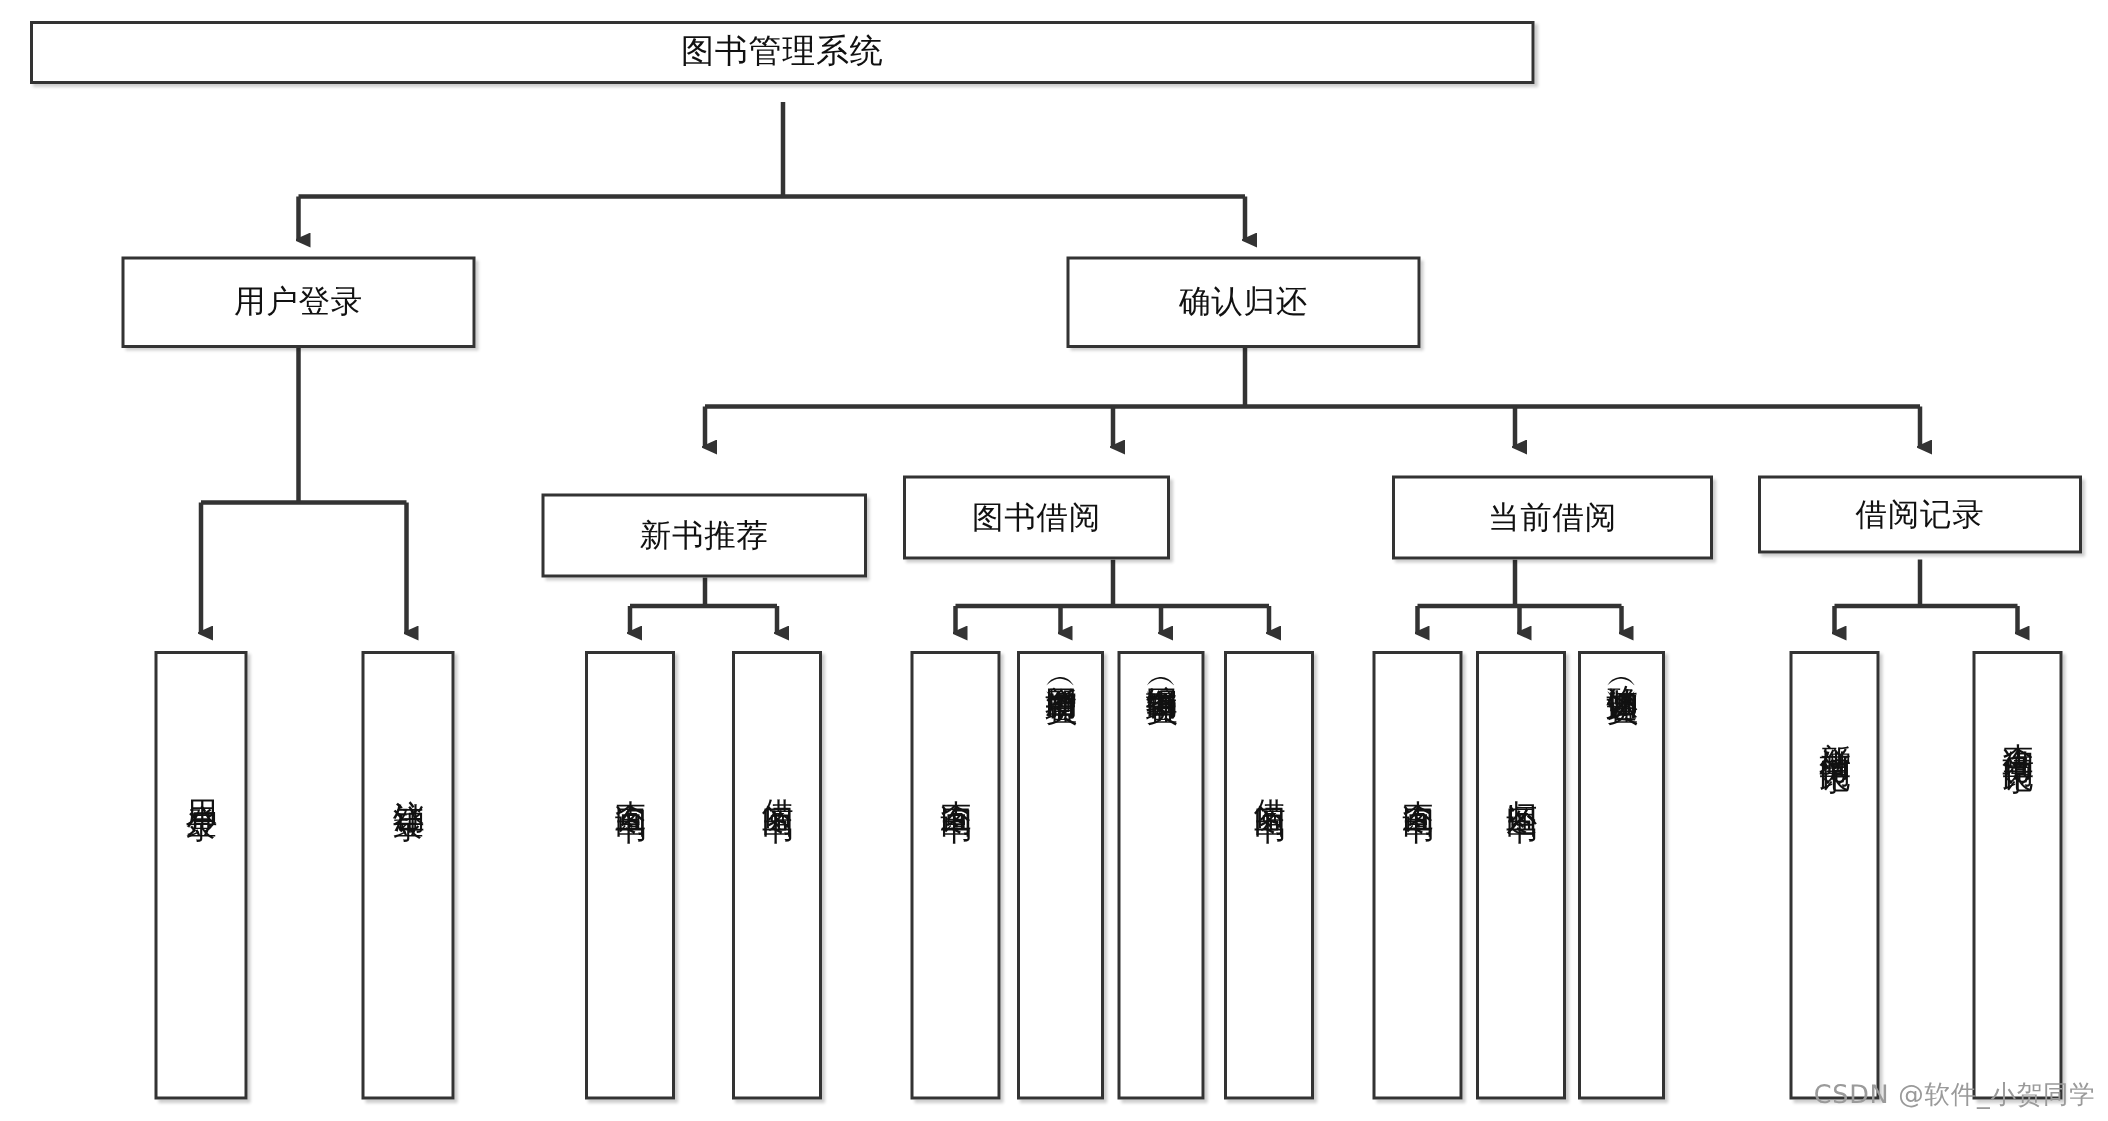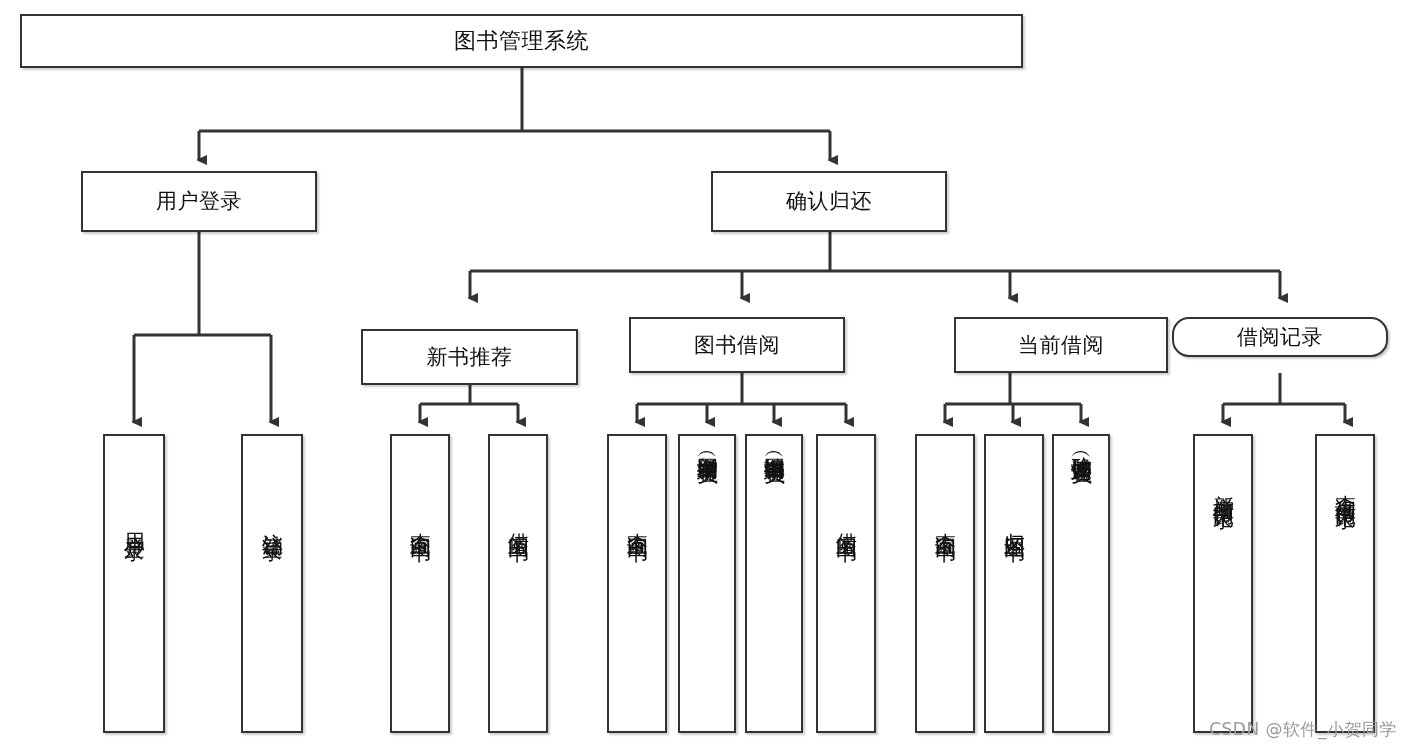--- a/index.html
+++ b/index.html
@@ -134,41 +134,41 @@
       <path d="M1081,404 L1081,422" marker-end="url(#arrowhead)"></path>
     </g>
     <g stroke="#333333" stroke-width="3" fill="none">
       <path d="M1280,373 L1280,404"></path>
       <path d="M1223,404 L1345,404"></path>
       <path d="M1223,404 L1223,422" marker-end="url(#arrowhead)"></path>
       <path d="M1345,404 L1345,422" marker-end="url(#arrowhead)"></path>
     </g>
   </svg>
 
-  <div class="node-box node-h node-root" style="left:20px; top:14px; width:1003px; height:54px;">
+  <div class="node-box node-h node-root" style="left:20px; top:14px; width:1003px; height:42px;">
     <span class="node-label">图书管理系统</span>
   </div>
 
   <div class="node-box node-h" style="left:81px; top:171px; width:236px; height:61px;">
     <span class="node-label">用户登录</span>
   </div>
   <div class="node-box node-h" style="left:711px; top:171px; width:236px; height:61px;">
     <span class="node-label">确认归还</span>
   </div>
 
   <div class="node-box node-h" style="left:361px; top:329px; width:217px; height:56px;">
     <span class="node-label">新书推荐</span>
   </div>
-  <div class="node-box node-h" style="left:629px; top:317px; width:216px; height:56px;">
+  <div class="node-box node-h" style="left:602px; top:317px; width:178px; height:56px;">
     <span class="node-label">图书借阅</span>
   </div>
-  <div class="node-box node-h" style="left:954px; top:317px; width:214px; height:56px;">
+  <div class="node-box node-h" style="left:928px; top:317px; width:214px; height:56px;">
     <span class="node-label">当前借阅</span>
   </div>
-  <div class="node-box node-h" style="left:1172px; top:317px; width:216px; height:40px;border-radius:17px;">
+  <div class="node-box node-h" style="left:1172px; top:317px; width:216px; height:52px;">
     <span class="node-label">借阅记录</span>
   </div>
 
   <div class="node-box node-v" style="left:103px; top:434px; width:62px; height:299px; padding-top:80px;">
     <span class="node-label">用户登录</span>
   </div>
   <div class="node-box node-v" style="left:241px; top:434px; width:62px; height:299px; padding-top:80px;">
     <span class="node-label">注销登录</span>
   </div>
 

